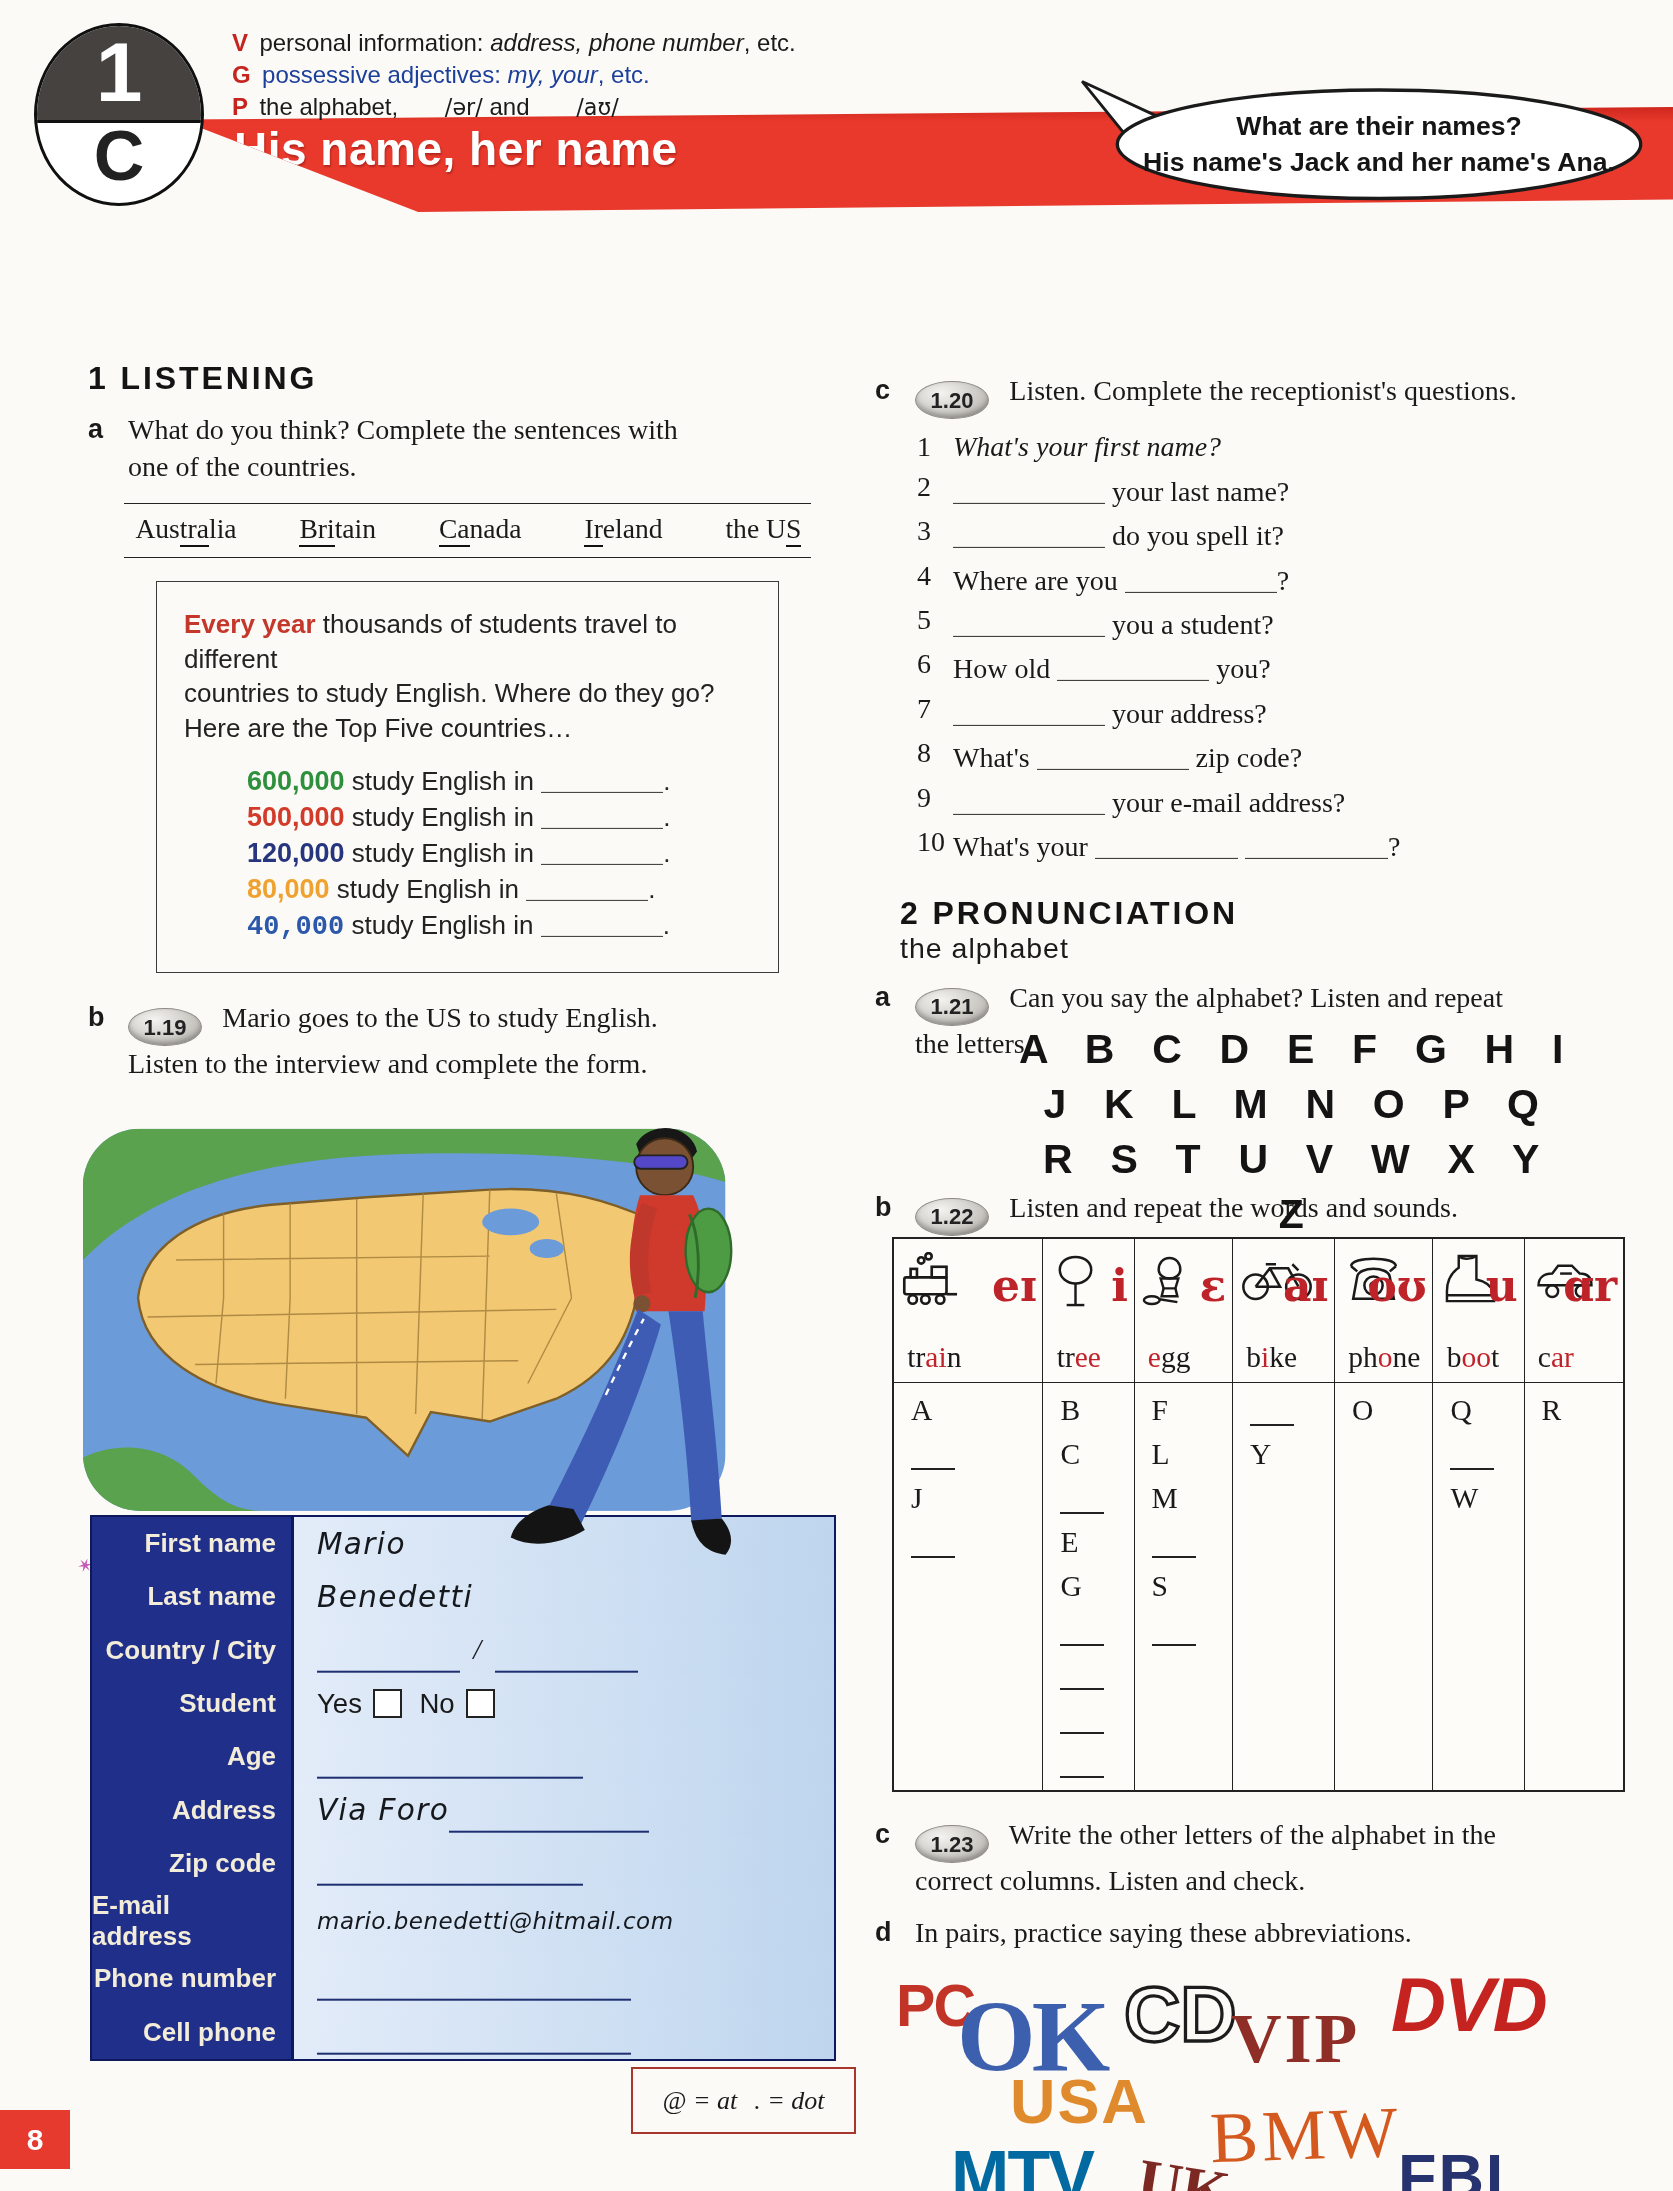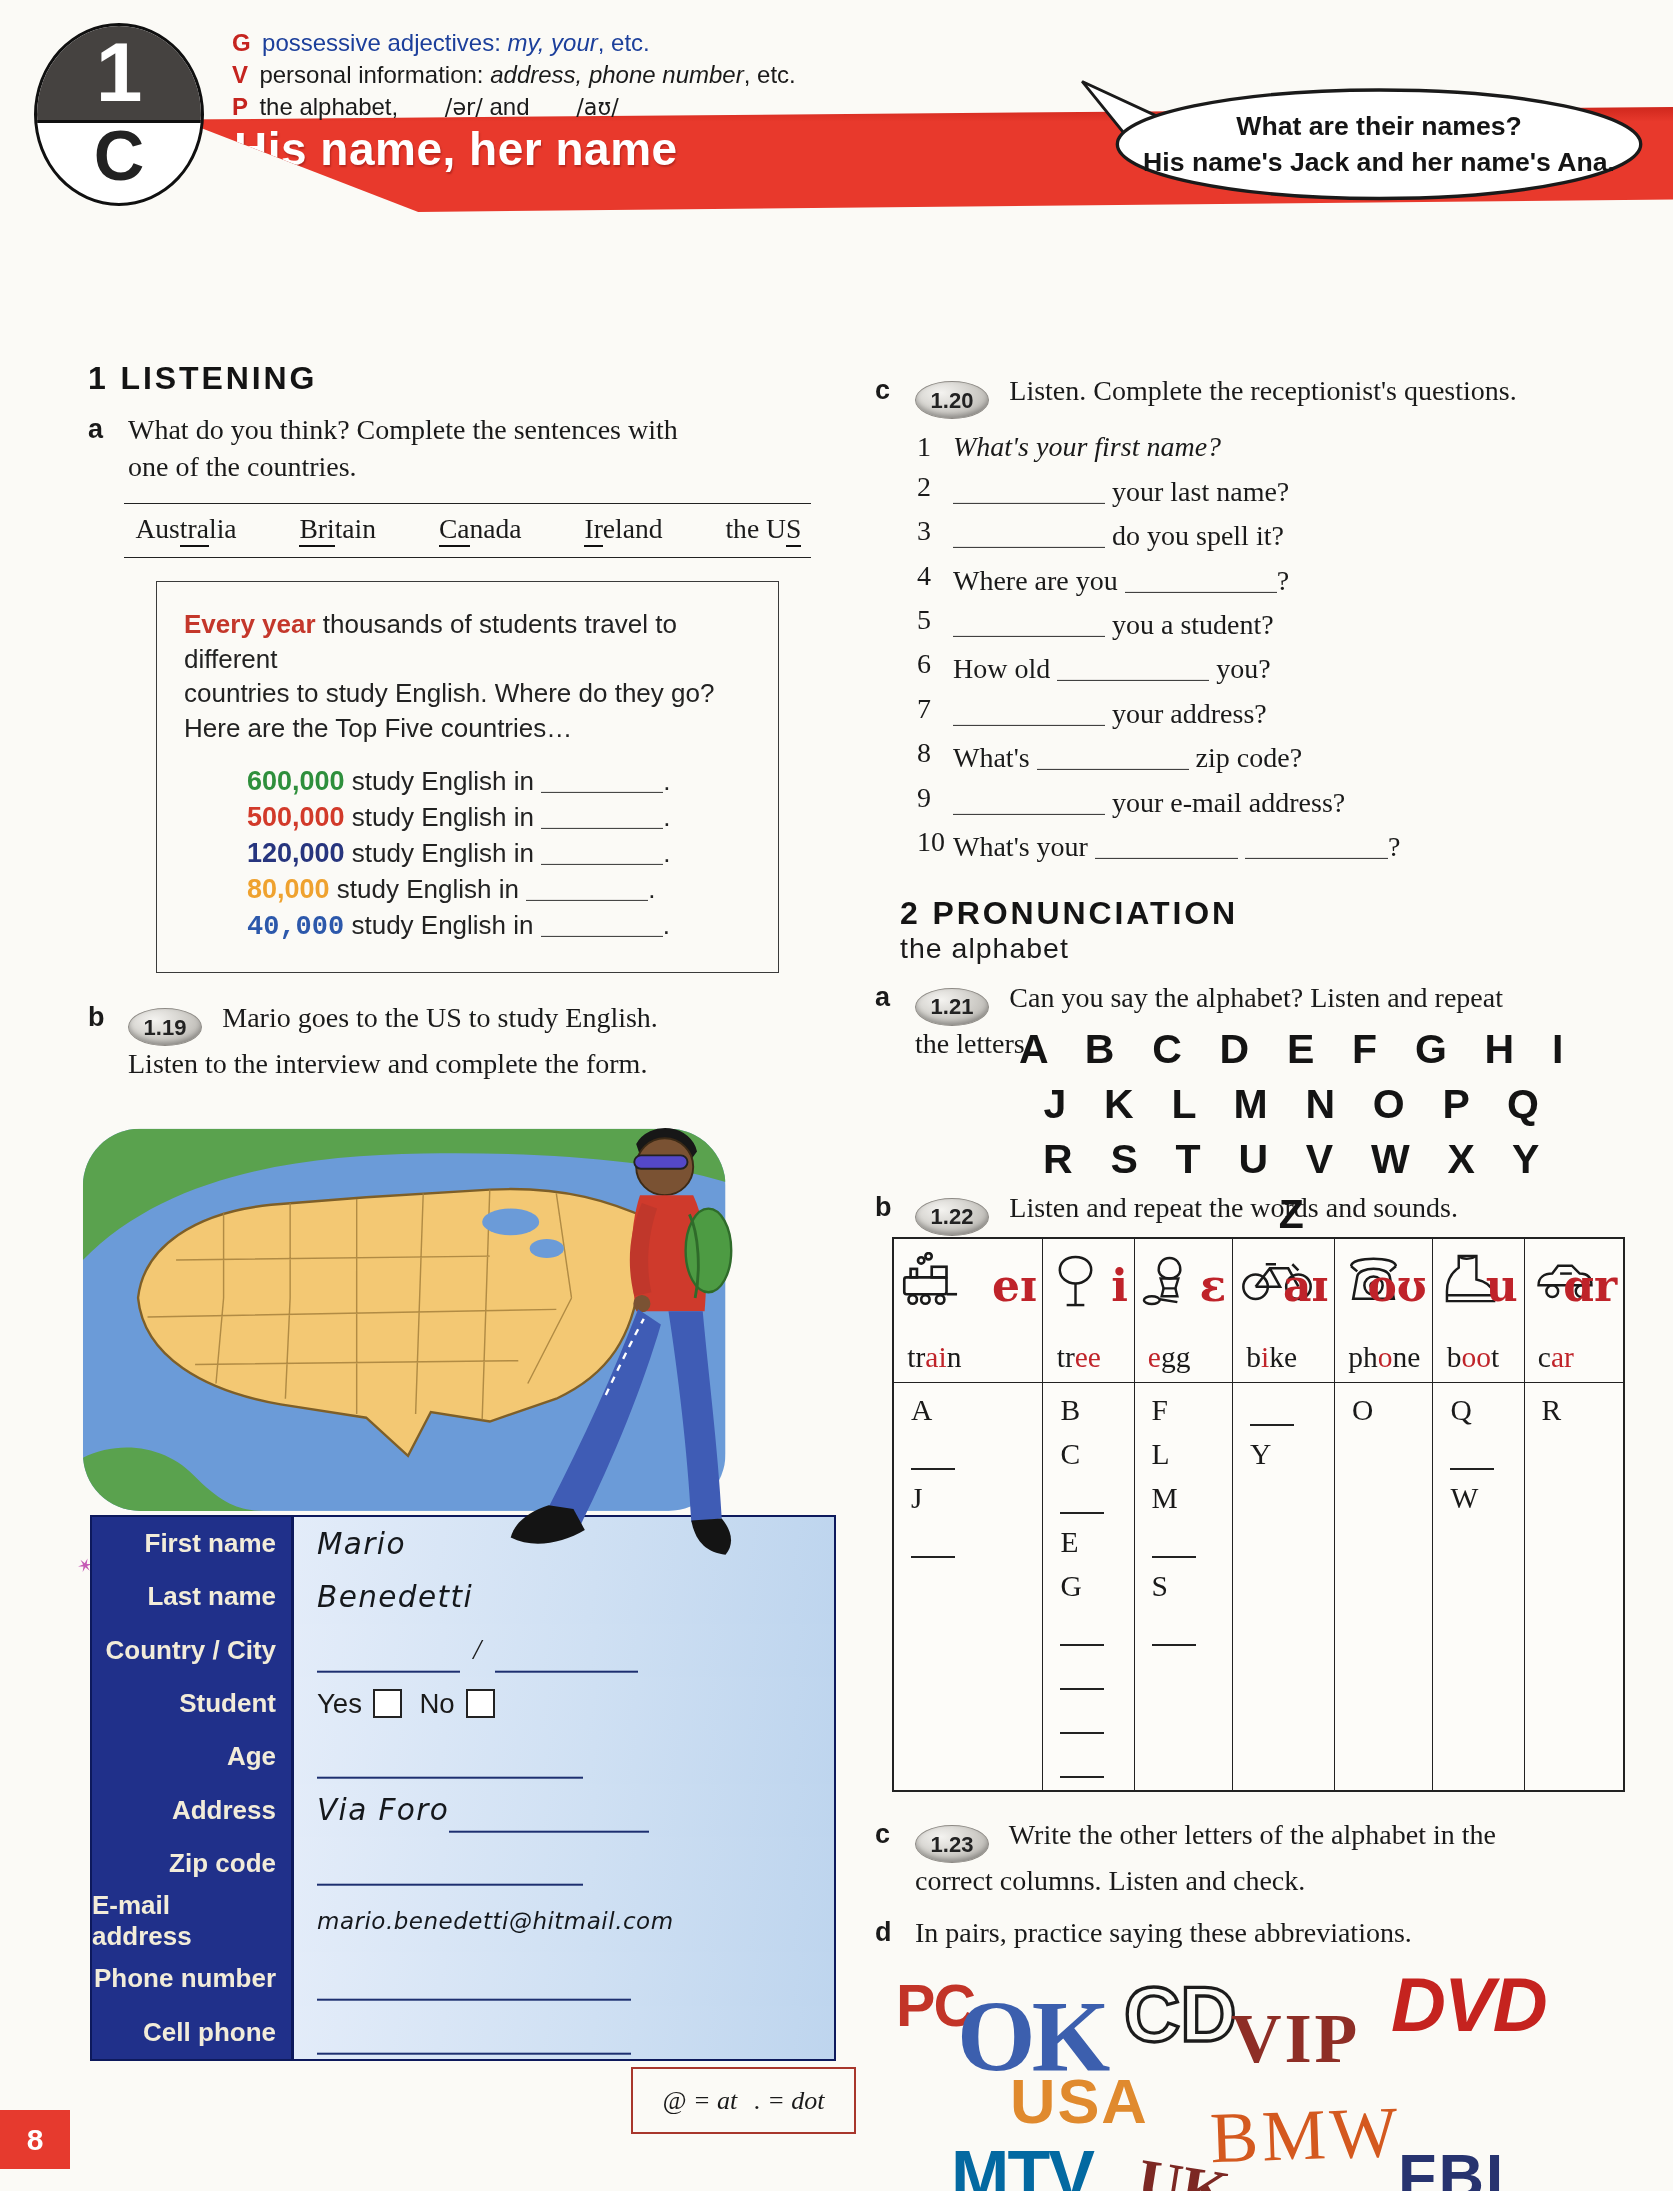--- a/index.html
+++ b/index.html
@@ -126,22 +126,22 @@
   </div>
   <div class="badge">
     <div class="badge-top">
         <span>1</span>
       </div>
     <div class="badge-bottom">
         <span>C</span>
       </div>
   </div>
   <div id="gvp">
+      <div class="gvp-line"><span class="gvp-key">V</span><span class="gvp-text dark"><span>personal information: </span><span class="it">address, phone number</span><span>, etc.</span></span></div>
       <div class="gvp-line"><span class="gvp-key">G</span><span class="gvp-text blue"><span>possessive adjectives: </span><span class="it">my, your</span><span>, etc.</span></span></div>
-      <div class="gvp-line"><span class="gvp-key">V</span><span class="gvp-text dark"><span>personal information: </span><span class="it">address, phone number</span><span>, etc.</span></span></div>
       <div class="gvp-line"><span class="gvp-key">P</span><span class="gvp-text dark"><span>the alphabet, </span><span class="ipa">/ər/</span><span> and </span><span class="ipa">/aʊ/</span></span></div>
     </div>
 
   <svg id="bubble" viewBox="0 0 620 150">
     <path d="M100,52 L18,14 L86,98 Z" fill="#ffffff" stroke="#1a1a1a" stroke-width="3"></path>
     <ellipse cx="330" cy="80" rx="275" ry="57" fill="#ffffff" stroke="#1a1a1a" stroke-width="3.5"></ellipse>
     <text x="330" y="70" text-anchor="middle">What are their names?</text>
     <text x="330" y="108" text-anchor="middle">His name's Jack and her name's Ana.</text>
   </svg>
 

